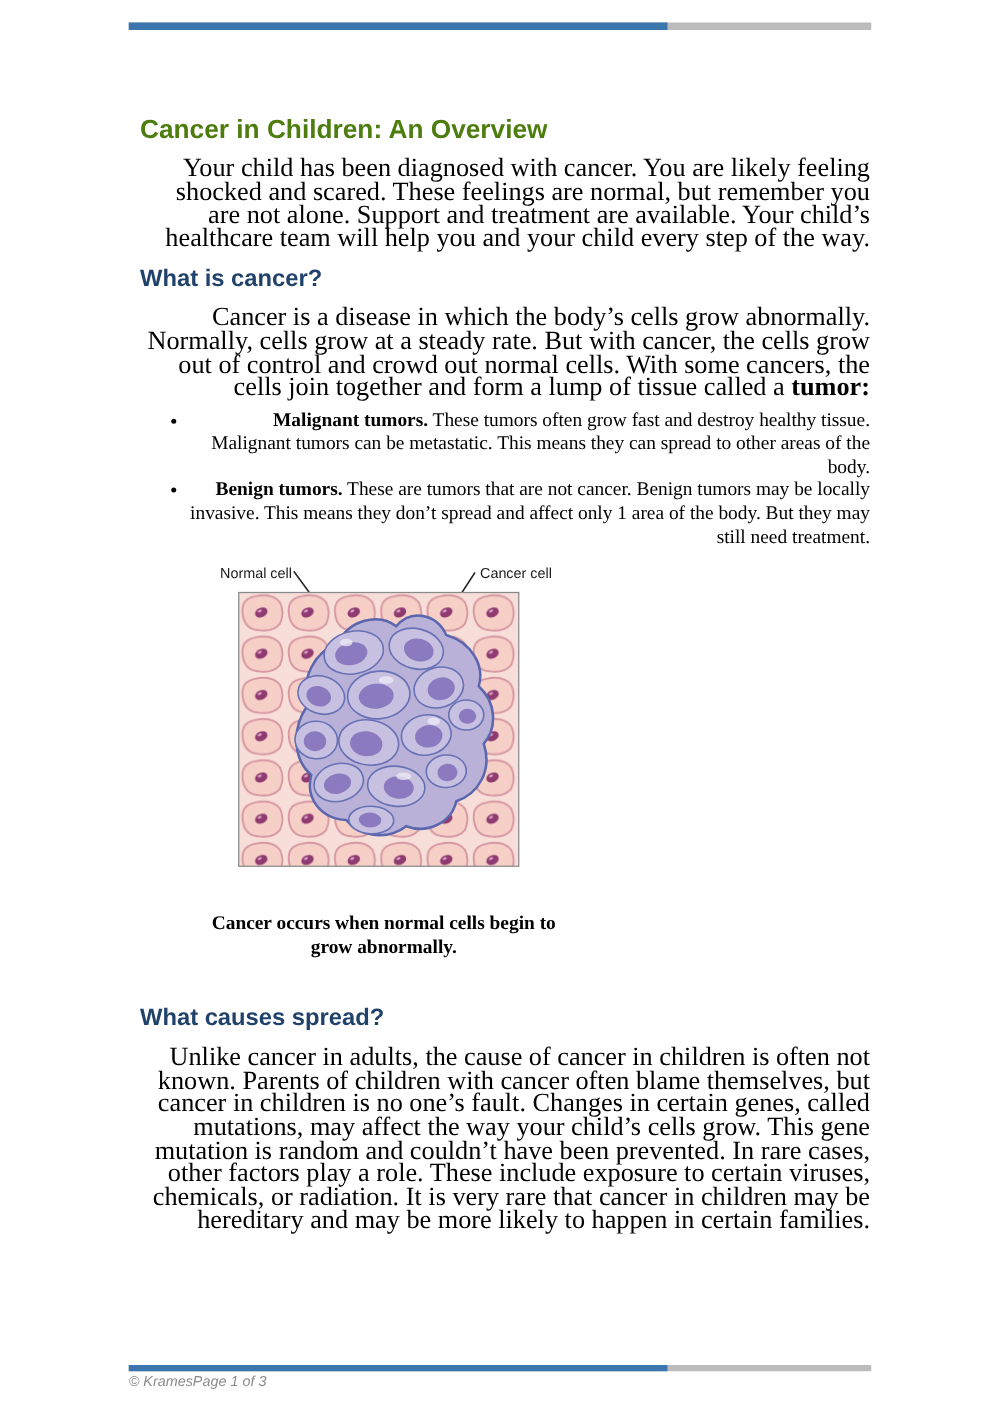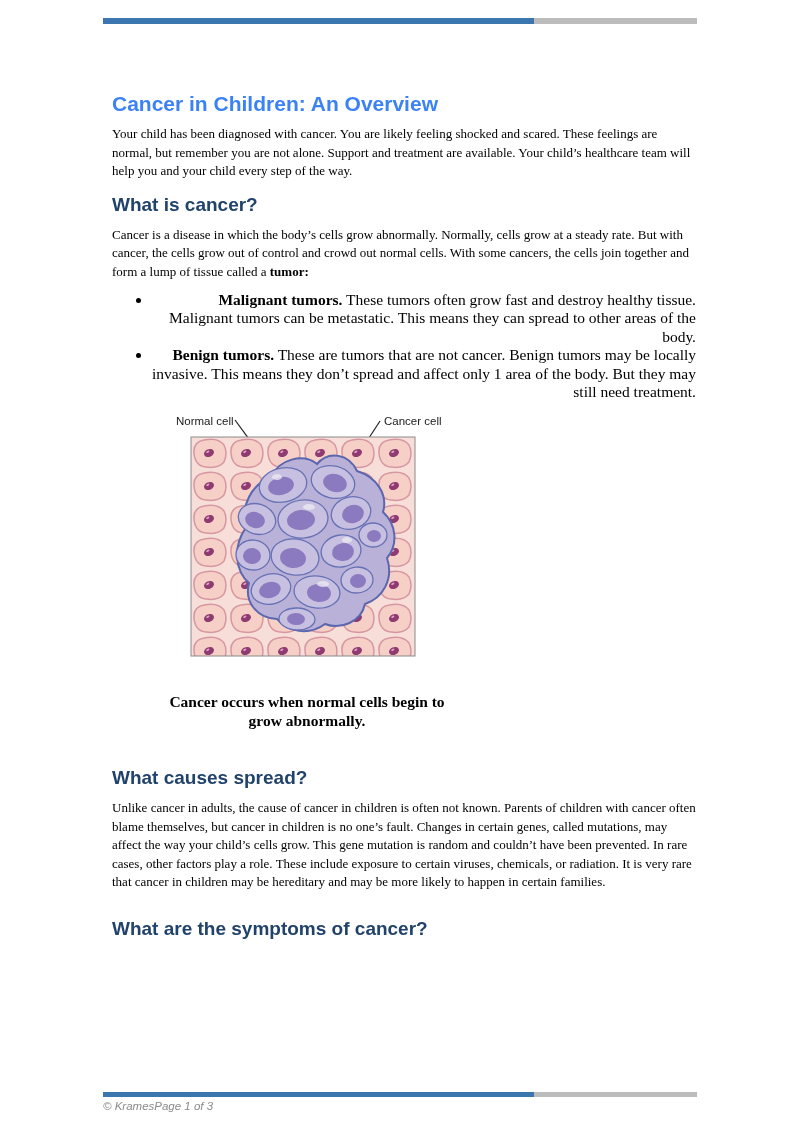--- a/index.html
+++ b/index.html
@@ -10,23 +10,23 @@
   
   .bar { position:absolute; left:103px; width:594px; background:#bcbcbc; }
   .bar-top { top:18px; height:6px; }
   .bar-bottom { top:1092px; height:5px; }
   .bar .bar-blue { height:100%; width:72.5%; background:#3b76ae; }
 
   .content { position:absolute; left:112px; top:0; width:584px; }
 
   .doc-title {
     margin:92px 0 0 0; font-family:"Liberation Sans", sans-serif;
-    font-size:21px; font-weight:bold; color:#3b82f6; line-height:1.15;
+    font-size:21px; font-weight:bold; color:#4d7c0f; line-height:1.15;
   }
-  .body-p { font-size:13px; line-height:18.6px; margin:9px 0 0 0; }
+  .body-p { font-size:21px; line-height:18.6px; margin:9px 0 0 0;text-align:right; }
   .intro-p { margin-top:9px; }
   .section-h {
     font-family:"Liberation Sans", sans-serif; font-size:19px; font-weight:bold;
     color:#21436b; margin:13px 0 0 0; line-height:1.2;
   }
   .section-h.causes { margin-top:37px; }
   .section-h.symptoms { margin-top:26px; }
   .bullets {
     margin:9px 0 0 0; padding:0 0 0 40px; font-size:15.5px; line-height:18.6px;text-align:right;
   }
@@ -134,21 +134,20 @@
           <ellipse cx="156" cy="103" rx="5" ry="3"></ellipse>
         </g>
       </g>
     </svg>
 
     <p class="fig-caption">Cancer occurs when normal cells begin to grow abnormally.</p>
 
     <h2 class="section-h causes">What causes spread?</h2>
     <p class="body-p">Unlike cancer in adults, the cause of cancer in children is often not known. Parents of children with cancer often blame themselves, but cancer in children is no one’s fault. Changes in certain genes, called mutations, may affect the way your child’s cells grow. This gene mutation is random and couldn’t have been prevented. In rare cases, other factors play a role. These include exposure to certain viruses, chemicals, or radiation. It is very rare that cancer in children may be hereditary and may be more likely to happen in certain families.</p>
 
-    <h2 class="section-h symptoms">What are the symptoms of cancer?</h2>
 
   </div>
 
   <div class="bar bar-bottom">
     <div class="bar-blue"></div>
   </div>
 
   <div class="foot-row">
     <span>© Krames</span>
     <span>Page 1 of 3</span>

